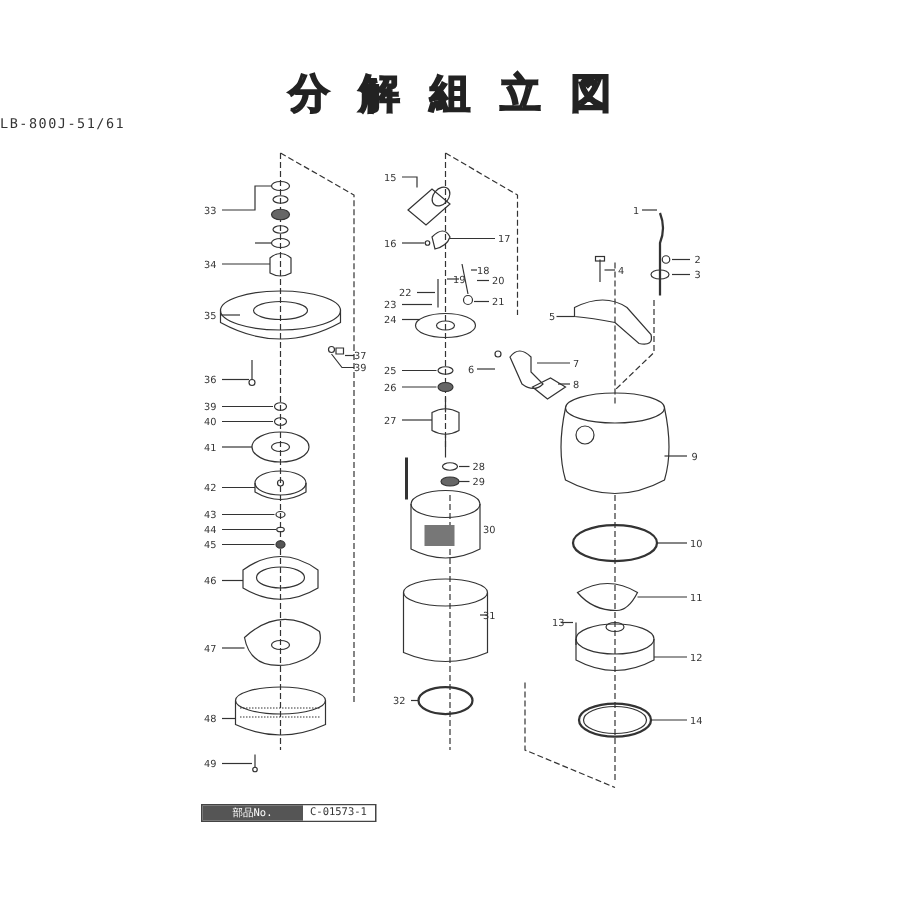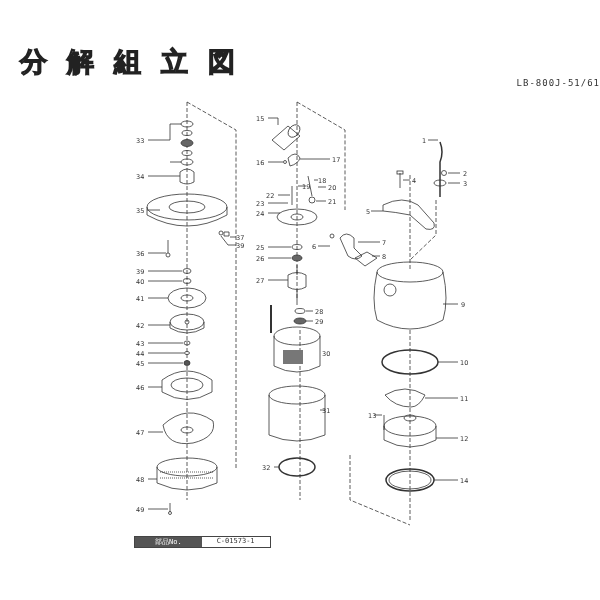--- a/index.html
+++ b/index.html
@@ -1,23 +1,23 @@
 <!DOCTYPE html>
 <html><head>
 <meta charset="utf-8">
 <style>
   html, body { margin: 0; padding: 0; background: #ffffff; }
   body { width: 600px; height: 600px; position: relative; overflow: hidden; font-family: "DejaVu Sans", sans-serif; }
-  .title { position: absolute; left: 0; top: 44px; width: 600px; font-size: 27px; letter-spacing: 20px; color: #fff; -webkit-text-stroke: 1.2px #222; font-family: "DejaVu Serif", serif; font-weight: bold; padding-left: 20px; box-sizing: border-box; }
-  .model { position: absolute; left: 0; top: 78px; width: 600px; text-align: right; font-size: 9px; color: #333; font-family: "DejaVu Sans Mono", monospace; letter-spacing: 1px; }
+  .title { position: absolute; left: 0; top: 44px; width: 600px; text-align: center; font-size: 27px; letter-spacing: 20px; color: #fff; -webkit-text-stroke: 1.2px #222; font-family: "DejaVu Serif", serif; font-weight: bold; padding-left: 20px; box-sizing: border-box; }
+  .model { position: absolute; left: 0; top: 78px; width: 600px; text-align: left; font-size: 9px; color: #333; font-family: "DejaVu Sans Mono", monospace; letter-spacing: 1px; }
   svg.diagram { position: absolute; left: 0; top: 0; }
   .lbl { font-family: "DejaVu Sans", sans-serif; font-size: 6.5px; fill: #333; }
   .footer { position: absolute; left: 134px; top: 536px; display: flex; font-size: 7px; border: 1px solid #444; font-family: "DejaVu Sans Mono", monospace; }
   .footer .k { background: #555; color: #fff; padding: 0 20px; }
-  .footer .v { padding: 0 15px; color: #333; background: #fff; }
+  .footer .v { padding: 0 5px; color: #333; background: #fff; }
 </style>
 </head>
 <body>
 
 <div class="title">分解組立図</div>
 <div class="model">LB-800J-51/61</div>
 
 <svg class="diagram" width="600" height="600" viewBox="0 0 600 600" xmlns="http://www.w3.org/2000/svg">
   <g stroke="#333" fill="none" stroke-width="0.8">
 

